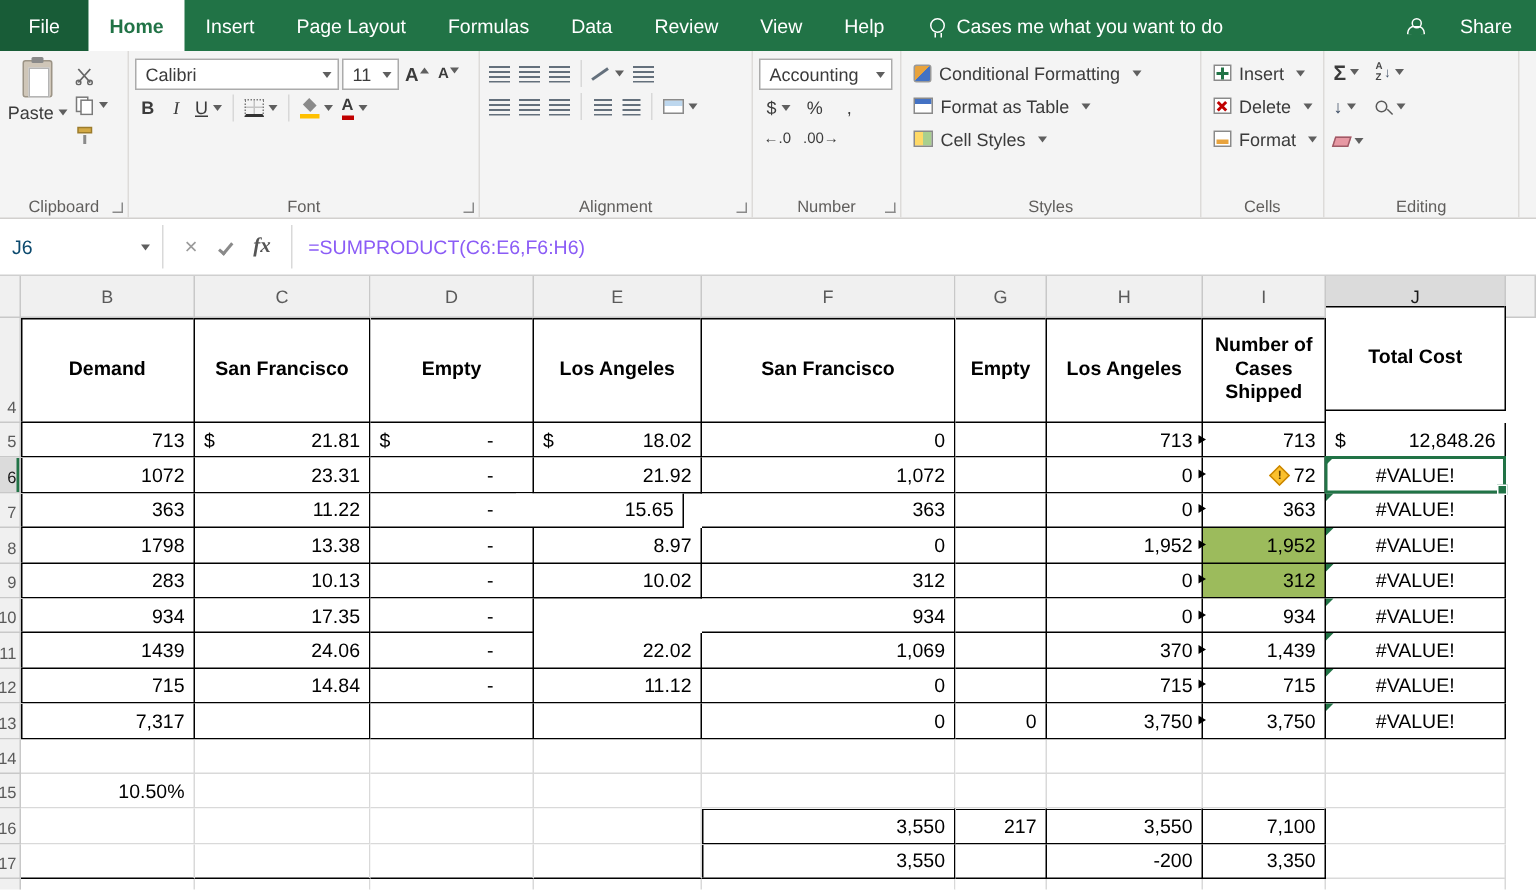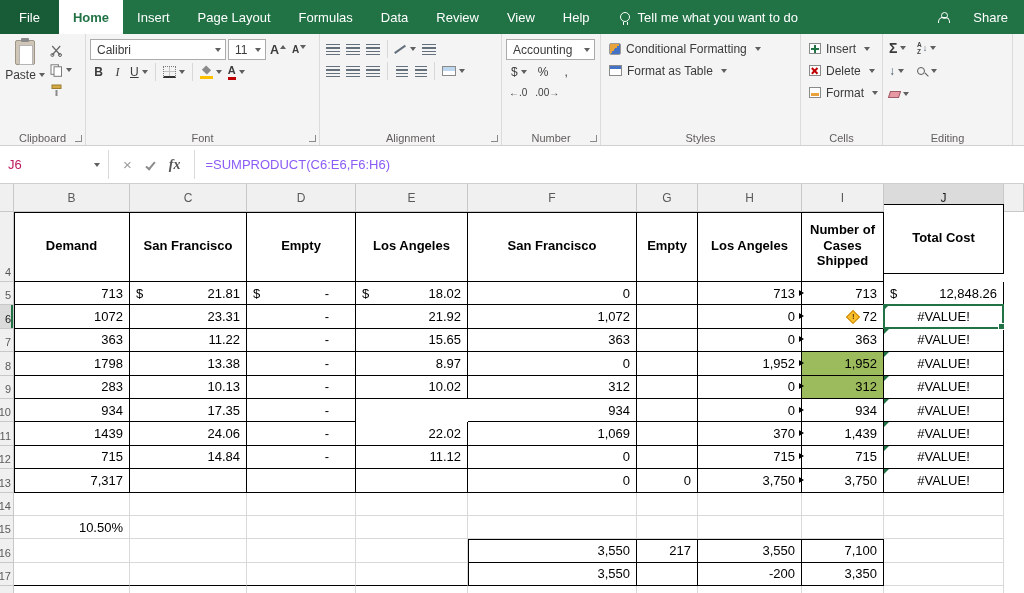--- a/index.html
+++ b/index.html
@@ -80,21 +80,21 @@
   .sum{font-size:14px;font-weight:600}
   .sorticon{display:flex;flex-direction:column;font-size:6.5px;font-weight:700;line-height:1.1;color:#444}
   .sarrow{font-size:9px;margin-left:1px;color:#44546A}
   .fillarrow{font-size:12px;font-weight:700;color:#44546A}
   .eraser{width:11px;height:7px;background:#E798A3;border:1px solid #9E5A66;transform:skewX(-18deg)}
   .mag{width:8px;height:8px;border:1.4px solid #5a5a5a;border-radius:50%;position:relative;margin-right:3px}
   .mag::after{content:"";position:absolute;left:6px;top:6px;width:5px;height:1.4px;background:#5a5a5a;transform:rotate(45deg)}
 
   
   .fbar{position:absolute;top:146px;left:0;width:1024px;height:38px;background:#fff;border-bottom:1px solid #CFCFCF;display:flex;align-items:stretch;font-size:13px}
-  .namebox{width:108px;display:flex;align-items:center;justify-content:space-between;padding:0 8px;color:#be185d}
+  .namebox{width:108px;display:flex;align-items:center;justify-content:space-between;padding:0 8px;color:#0c4a6e}
   .nbsep{width:1px;background:#D9D9D9;margin:4px 0}
   .fbbtns{display:flex;align-items:center;gap:16px;padding:0 14px;color:#9b9b9b}
   .fbx{font-size:15px}
   .fbcheck{display:inline-block;width:5px;height:10px;border-right:2px solid #8a8a8a;border-bottom:2px solid #8a8a8a;transform:rotate(40deg)}
   .fbfx{font-family:"Liberation Serif",serif;font-style:italic;font-weight:700;color:#555;font-size:14px}
   .ftext{flex:1;display:flex;align-items:center;padding-left:10px;color:#8b5cf6}
 
   
   .sheet{position:absolute;top:184px;left:0;width:1024px;height:409px;background:#fff;overflow:hidden;font-size:13px}
   .sheet>div{position:absolute}
@@ -128,21 +128,21 @@
   <div class="tab active">Home</div>
   <div class="tab">Insert</div>
   <div class="tab">Page Layout</div>
   <div class="tab">Formulas</div>
   <div class="tab">Data</div>
   <div class="tab">Review</div>
   <div class="tab">View</div>
   <div class="tab">Help</div>
   <div class="tellme">
     <span class="bulb"></span>
-    <span>Tell me what you want to do</span>
+    <span>Cases me what you want to do</span>
   </div>
   <div class="share">
     <span class="person"></span>
     <span>Share</span>
   </div>
 </div>
 
 <div class="ribbon">
 
   <div class="group" style="width:86px">
@@ -299,20 +299,25 @@
   <div class="group" style="width:200px">
     <div class="stack">
       <div class="sbtn">
           <span class="cf-icon"></span>
           <span>Conditional Formatting</span>
           <i class="caret"></i>
         </div>
       <div class="sbtn">
           <span class="fat-icon"></span>
           <span>Format as Table</span>
+          <i class="caret"></i>
+        </div>
+      <div class="sbtn">
+          <span class="cs-icon"></span>
+          <span>Cell Styles</span>
           <i class="caret"></i>
         </div>
     </div>
     <div class="glabel">Styles</div>
   </div>
 
   <div class="group" style="width:82px">
     <div class="stack">
       <div class="sbtn">
           <span class="ic-cell ins"></span>
@@ -490,21 +495,21 @@
     <div class="gh rh" style="left: 0px; top: 144.8px; width: 14px; height: 23.4px;">7</div>
     <div class="cell bR bB bL" style="left: 14px; top: 144.8px; width: 116px; height: 23.4px;">
       <span>363</span>
     </div>
     <div class="cell bR bB" style="left: 130px; top: 144.8px; width: 117px; height: 23.4px;">
       <span>11.22</span>
     </div>
     <div class="cell bR bB dash" style="left: 247px; top: 144.8px; width: 109px; height: 23.4px;">
       <span>-</span>
     </div>
-    <div class="cell bR bB" style="left: 356px; top: 144.8px; width: 112px; height: 23.4px;">
+    <div class="cell bR bB" style="left: 344px; top: 144.8px; width: 112px; height: 23.4px;">
       <span>15.65</span>
     </div>
     <div class="cell bR bB" style="left: 468px; top: 144.8px; width: 169px; height: 23.4px;">
       <span>363</span>
     </div>
     <div class="cell bR bB" style="left: 637px; top: 144.8px; width: 61px; height: 23.4px;"></div>
     <div class="cell bR bB" style="left: 698px; top: 144.8px; width: 104px; height: 23.4px;">
       <span>0</span>
       <span class="notch"></span>
     </div>

